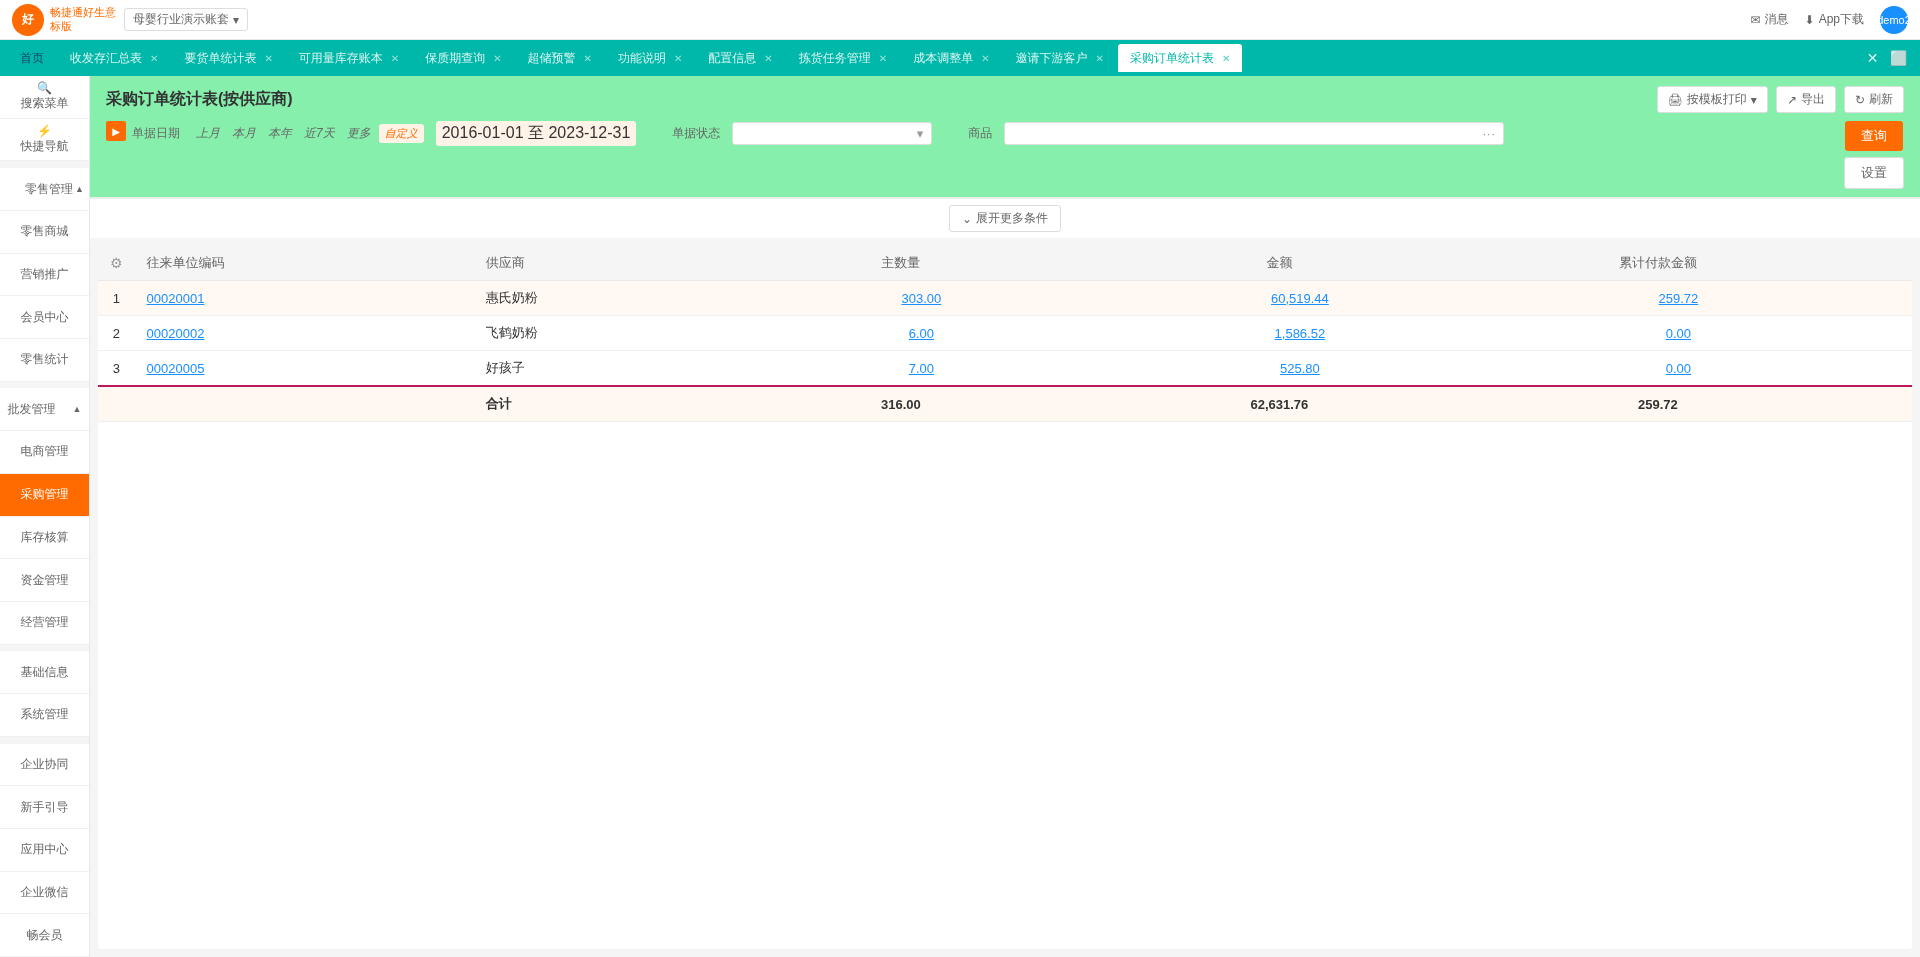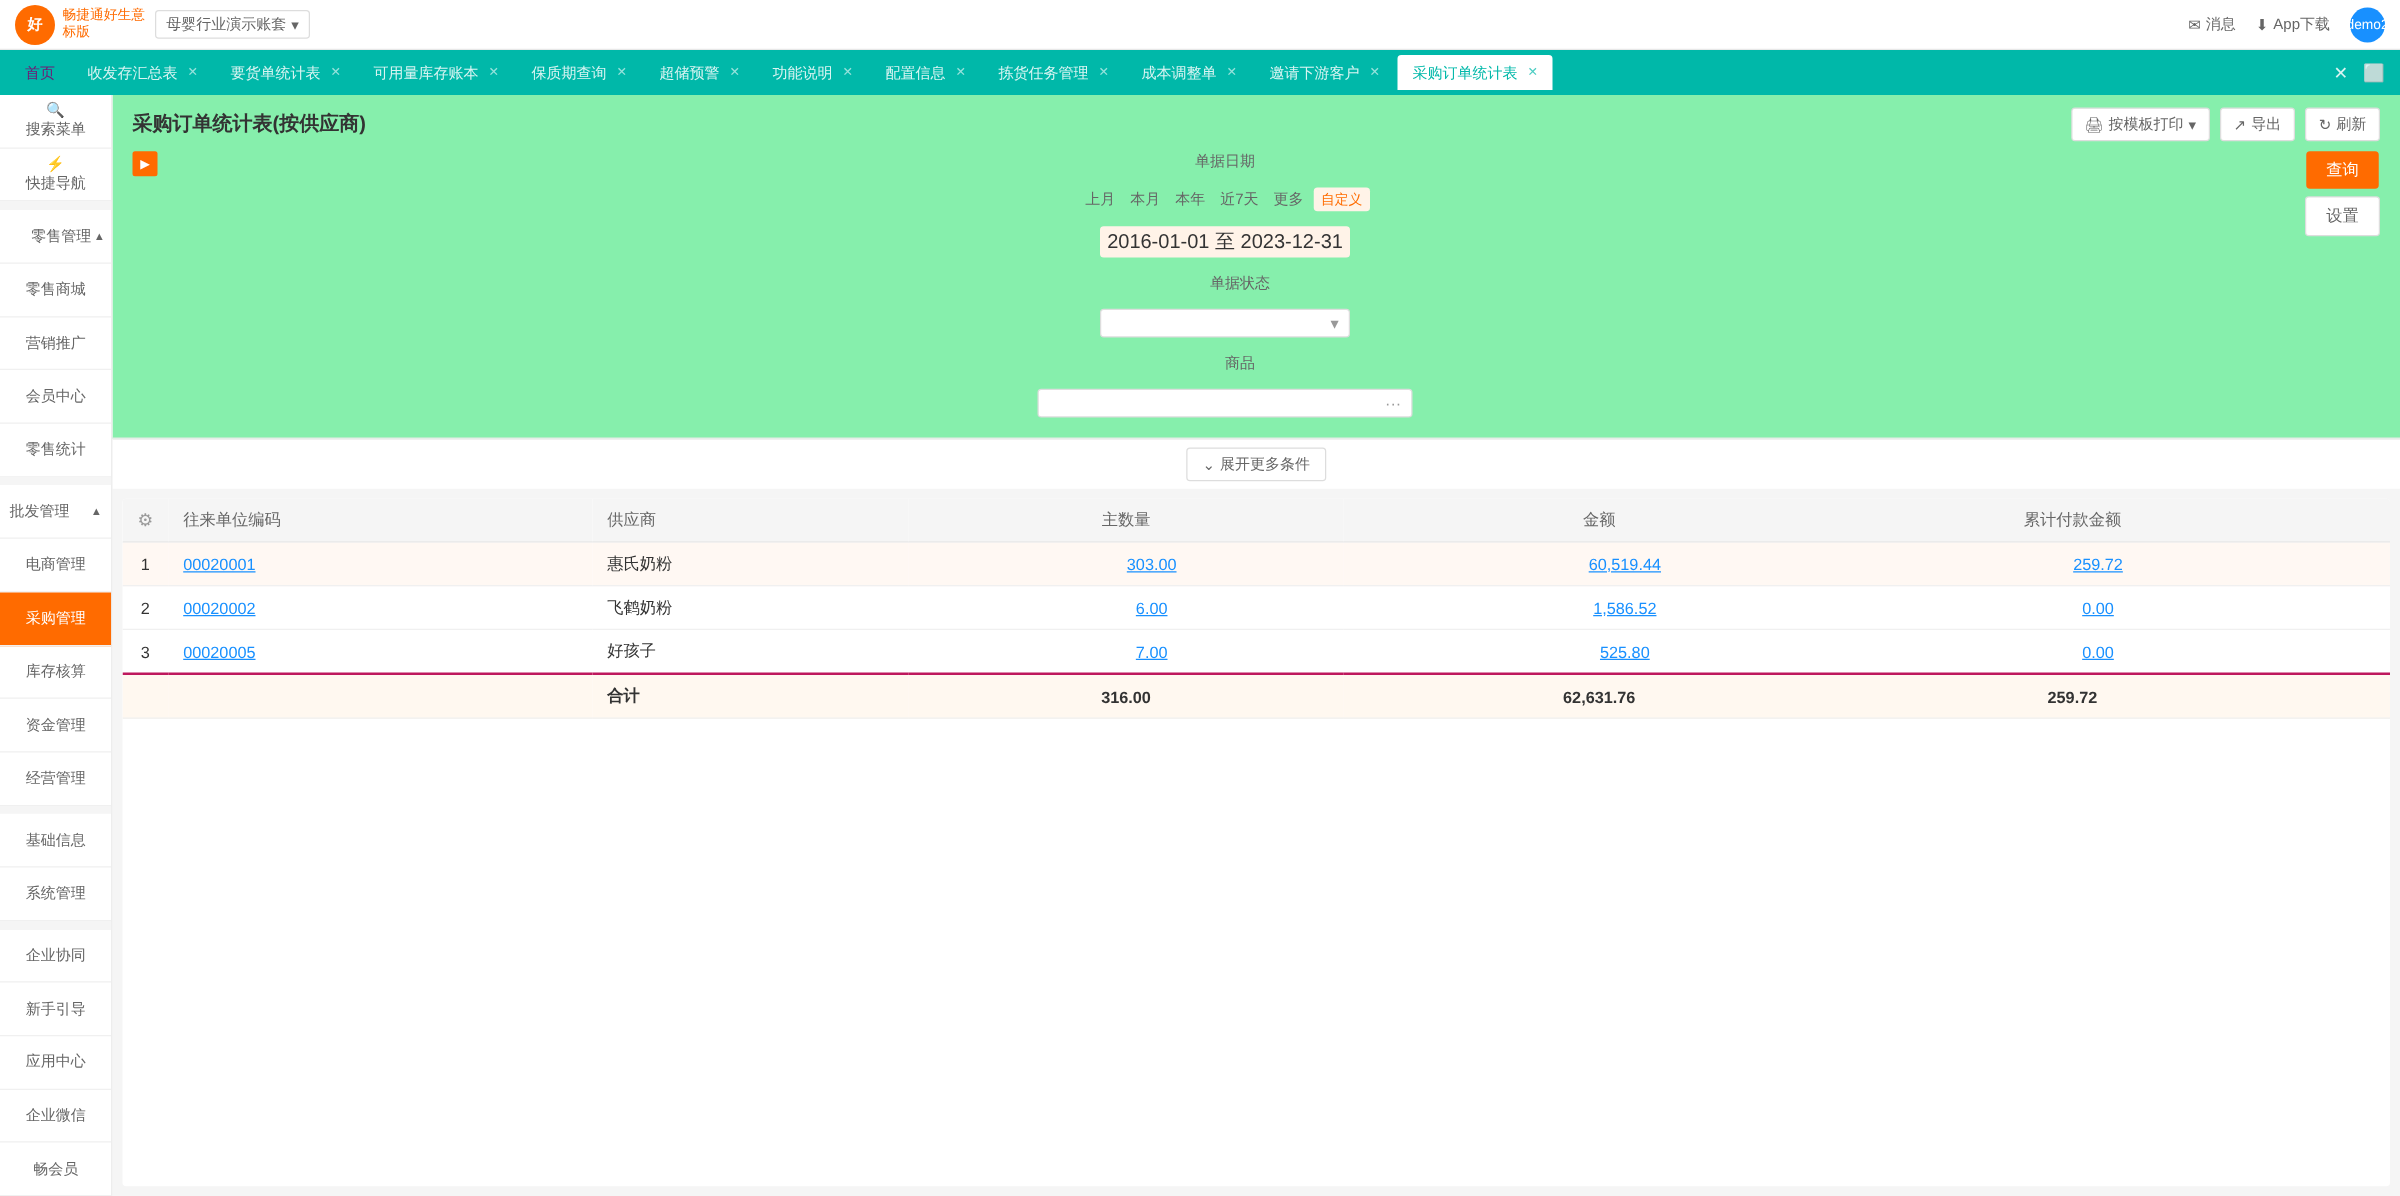--- a/index.html
+++ b/index.html
@@ -14,42 +14,42 @@
     .workspace-selector { display: flex; align-items: center; gap: 4px; color: #666; font-size: 12px; cursor: pointer; border: 1px solid #ddd; padding: 2px 8px; border-radius: 3px; }
     .top-bar-right { display: flex; align-items: center; gap: 16px; }
     .top-bar-item { display: flex; align-items: center; gap: 4px; color: #666; font-size: 12px; cursor: pointer; }
     .avatar { width: 28px; height: 28px; background: #1890ff; border-radius: 50%; display: flex; align-items: center; justify-content: center; color: white; font-size: 11px; }
 
     
     .nav-tabs { height: 36px; background: #00b8a9; display: flex; align-items: center; padding: 0 8px; gap: 2px; overflow: hidden; }
     .nav-tab { height: 28px; padding: 0 12px; display: flex; align-items: center; gap: 4px; font-size: 12px; color: rgba(255,255,255,0.85); cursor: pointer; border-radius: 3px; white-space: nowrap; position: relative; }
     .nav-tab.active { background: white; color: #00b8a9; border-radius: 3px 3px 0 0; }
     .nav-tab .close-icon { font-size: 10px; margin-left: 4px; opacity: 0.7; }
-    .nav-tab.home { color: #701a75; }
+    .nav-tab.home { color: #0c4a6e; }
     .nav-tabs-actions { margin-left: auto; display: flex; align-items: center; gap: 4px; }
     .nav-action-btn { color: rgba(255,255,255,0.85); cursor: pointer; font-size: 14px; padding: 2px 4px; }
 
     
     .main-layout { display: flex; height: calc(957px - 40px - 36px); }
 
     
     .sidebar { width: 90px; background: white; border-right: 1px solid #e8e8e8; display: flex; flex-direction: column; overflow-y: auto; }
     .sidebar-item { height: 50px; display: flex; align-items: center; justify-content: center; flex-direction: column; cursor: pointer; font-size: 12px; color: #666; border-bottom: 1px solid #f0f0f0; position: relative; }
     .sidebar-item.active { background: #ff6b00; color: white; text-align: center; }
     .sidebar-divider { height: 8px; background: #f5f5f5; }
 
     
     .content-area { flex: 1; overflow: hidden; display: flex; flex-direction: column; background: #f5f5f5; }
     .page-title { font-size: 16px; font-weight: bold; color: #333; }
     .btn-template { display: flex; align-items: center; gap: 4px; padding: 4px 10px; border: 1px solid #ddd; border-radius: 3px; background: white; cursor: pointer; font-size: 12px; color: #666; }
     .btn-export { display: flex; align-items: center; gap: 4px; padding: 4px 10px; border: 1px solid #ddd; border-radius: 3px; background: white; cursor: pointer; font-size: 12px; color: #666; }
     .btn-refresh { display: flex; align-items: center; gap: 4px; padding: 4px 10px; border: 1px solid #ddd; border-radius: 3px; background: white; cursor: pointer; font-size: 12px; color: #666; }
-    .filter-row { display: flex; align-items: center; gap: 12px; margin-bottom: 8px; flex-direction: column; }
+    .filter-row { display: flex; align-items: center; gap: 12px; margin-bottom: 8px; }
     .filter-label { color: #666; font-size: 12px; white-space: nowrap; }
-    .filter-date-shortcuts { display: flex; align-items: center; gap: 4px; }
+    .filter-date-shortcuts { display: flex; align-items: center; gap: 4px; font-style: italic; }
     .date-shortcut { color: #666; font-size: 12px; cursor: pointer; padding: 1px 4px; }
     .date-range-custom { display: flex; align-items: center; gap: 4px; background: #fff3e8; border-radius: 3px; padding: 2px 6px; color: #ff6b00; font-size: 11px; }
     .filter-select-wrap { display: flex; align-items: center; gap: 4px; border: 1px solid #ddd; border-radius: 3px; padding: 3px 8px; background: white; min-width: 200px; }
     .expand-btn { display: flex; align-items: center; gap: 4px; color: #666; font-size: 12px; cursor: pointer; padding: 4px 12px; border: 1px solid #ddd; border-radius: 3px; background: white; margin: 0 auto; }
     .search-btn { background: #ff6b00; color: white; border: none; border-radius: 3px; padding: 6px 16px; font-size: 13px; cursor: pointer; }
     .setting-btn { background: white; color: #666; border: 1px solid #ddd; border-radius: 3px; padding: 6px 16px; font-size: 13px; cursor: pointer; }
 
     
     .table-wrap { flex: 1; overflow: auto; background: white; margin: 8px; border-radius: 3px; }
     .data-table { width: 100%; border-collapse: collapse; }

